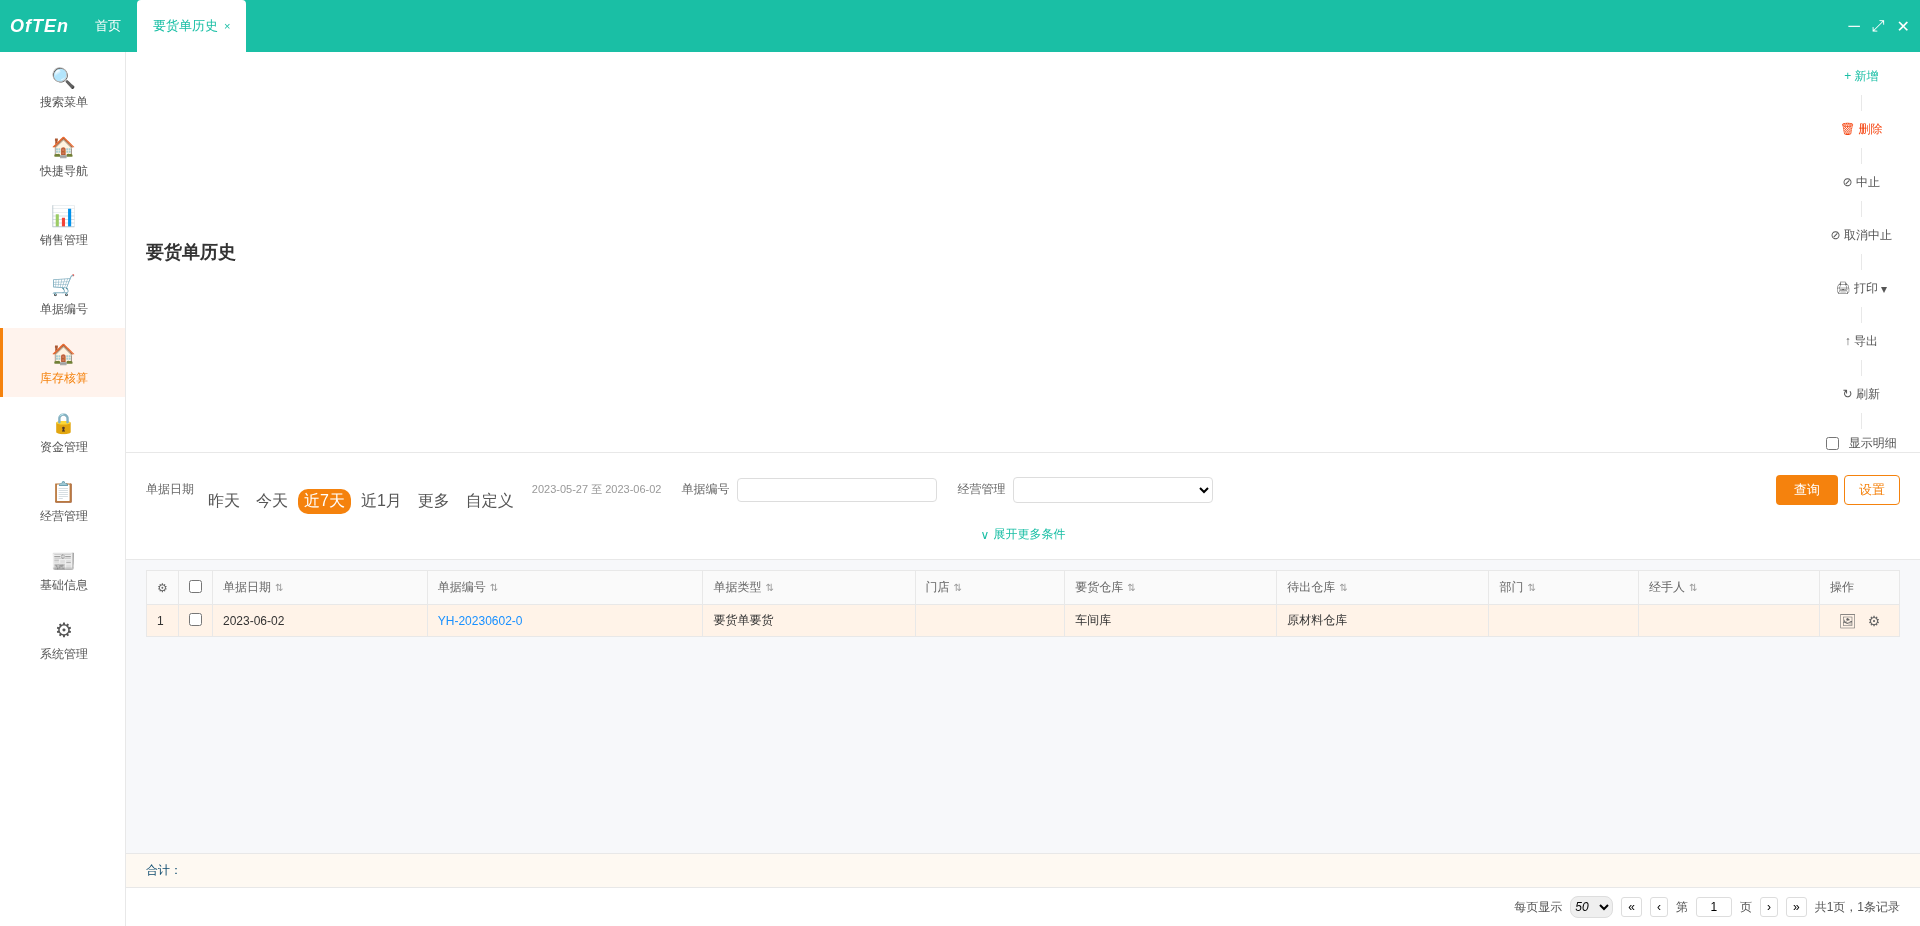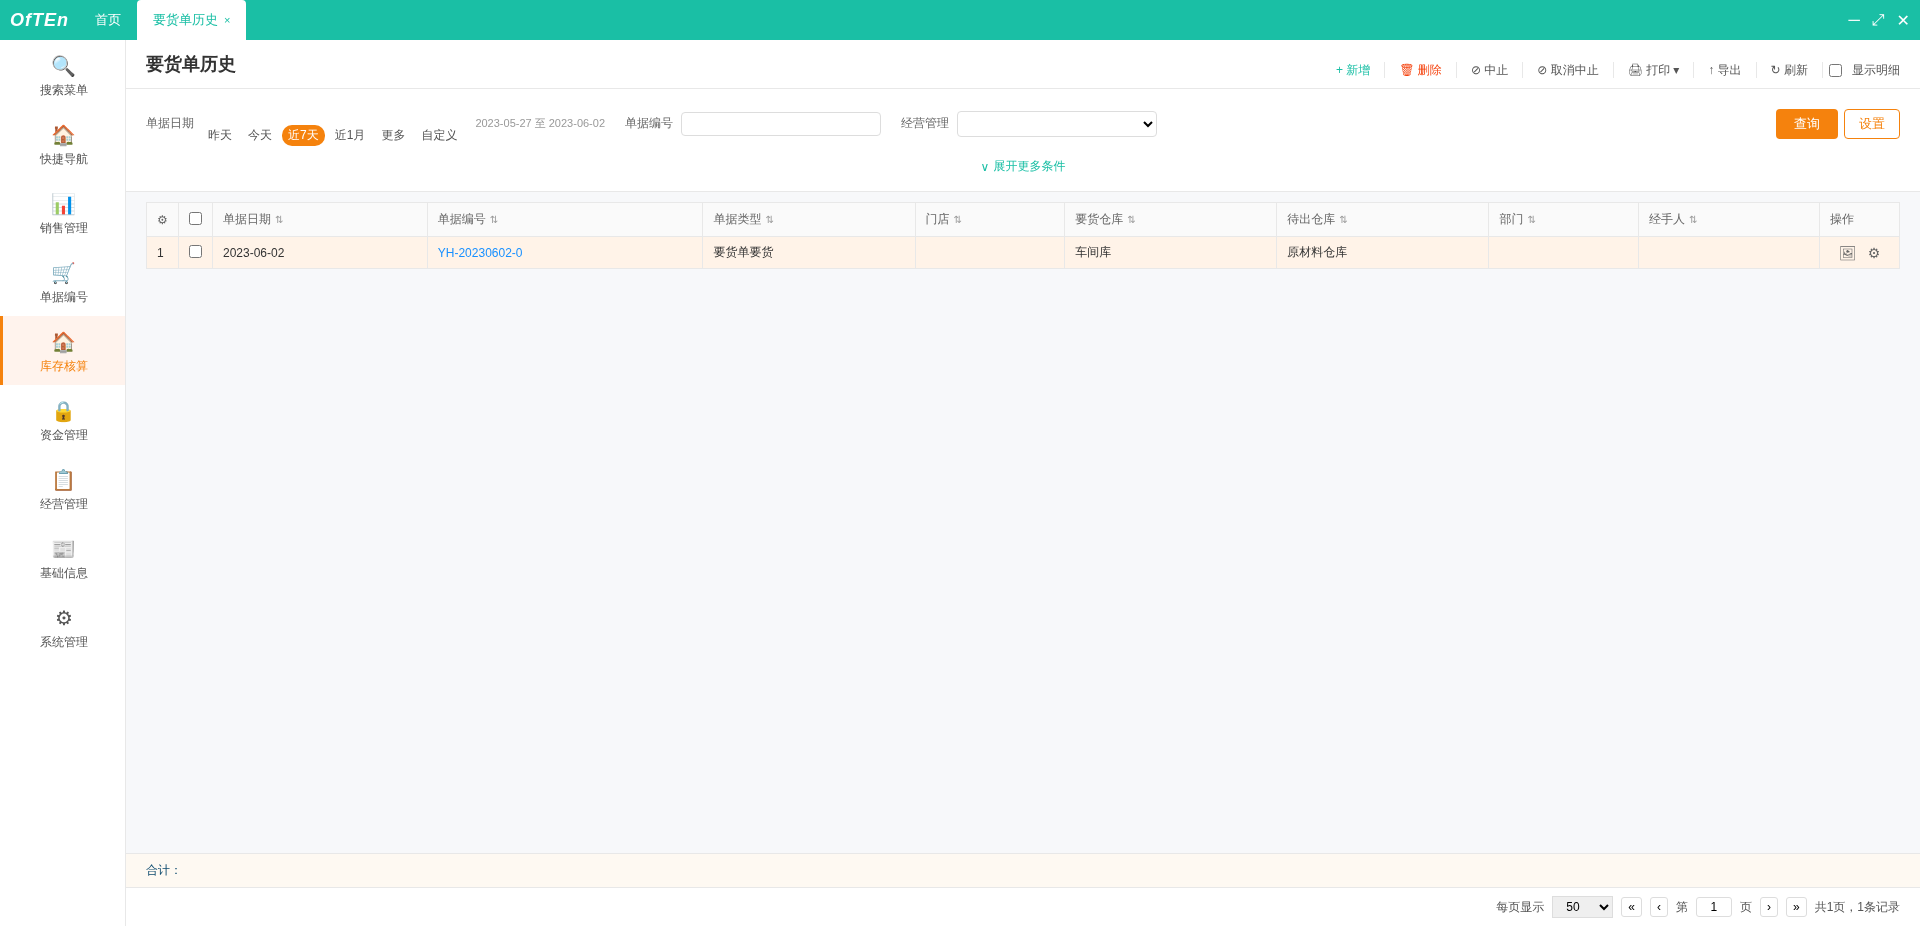--- a/index.html
+++ b/index.html
@@ -1,21 +1,21 @@
 <!DOCTYPE html>
 <html><head>
   <meta charset="utf-8">
   <style>
     * { box-sizing: border-box; margin: 0; padding: 0; }
     body { font-family: 'Microsoft YaHei', Arial, sans-serif; font-size: 13px; color: #333; background: #f0f2f5; height: 926px; overflow: hidden; display: flex; flex-direction: column; }
 
     
     .top-bar {
       background: #1abfa5;
-      height: 40px;
+      height: 52px;
       display: flex;
       align-items: center;
       padding: 0 10px;
       flex-shrink: 0;
     }
     .top-bar-tabs {
       display: flex;
       align-items: center;
       height: 100%;
       flex: 1;
@@ -164,21 +164,21 @@
       color: #666;
       white-space: nowrap;
     }
     .filter-date-options {
       display: flex;
       align-items: center;
       gap: 4px;
     }
     .date-option {
       padding: 2px 6px;
-      font-size: 12px;
+      font-size: 16px;
       cursor: pointer;
       color: #555;
       border-radius: 3px;
       margin-top: 24px;
     }
     .date-option.active {
       background: #f5820d;
       color: #fff;
       border-radius: 10px;
     }
@@ -281,23 +281,24 @@
       padding: 8px 20px;
       display: flex;
       align-items: center;
       justify-content: flex-end;
       gap: 8px;
       font-size: 12px;
       color: #555;
     }
     .page-size-select {
       border: 1px solid #ddd;
-      border-radius: 0;
-      padding: 2px 9px;
-      font-size: 12px;
+      border-radius: 8px;
+      padding: 2px 0;
+      font-size: 12px;
+      font-style: italic;
     }
     .page-btn {
       padding: 2px 6px;
       border: 1px solid #ddd;
       border-radius: 3px;
       cursor: pointer;
       background: #fff;
       font-size: 12px;
     }
     .page-btn:disabled { color: #ccc; cursor: not-allowed; }
@@ -382,21 +383,21 @@
       <span class="sidebar-icon">⚙</span>
       <span>系统管理</span>
     </div>
   </div>
 
   <div class="content-area">
 
     <div class="page-header">
       <div style="display:flex; align-items:center; justify-content:space-between;">
         <div class="page-title">要货单历史</div>
-        <div style="display:flex; align-items:center; gap:6px;">
+        <div style="display:flex; align-items:center; gap:6px;flex-direction:column;">
           <button class="toolbar-btn new-btn">+ 新增</button>
           <span class="toolbar-divider"></span>
           <button class="toolbar-btn danger">🗑 删除</button>
           <span class="toolbar-divider"></span>
           <button class="toolbar-btn">⊘ 中止</button>
           <span class="toolbar-divider"></span>
           <button class="toolbar-btn">⊘ 取消中止</button>
           <span class="toolbar-divider"></span>
           <button class="toolbar-btn">
             <span>🖨 打印</span>

